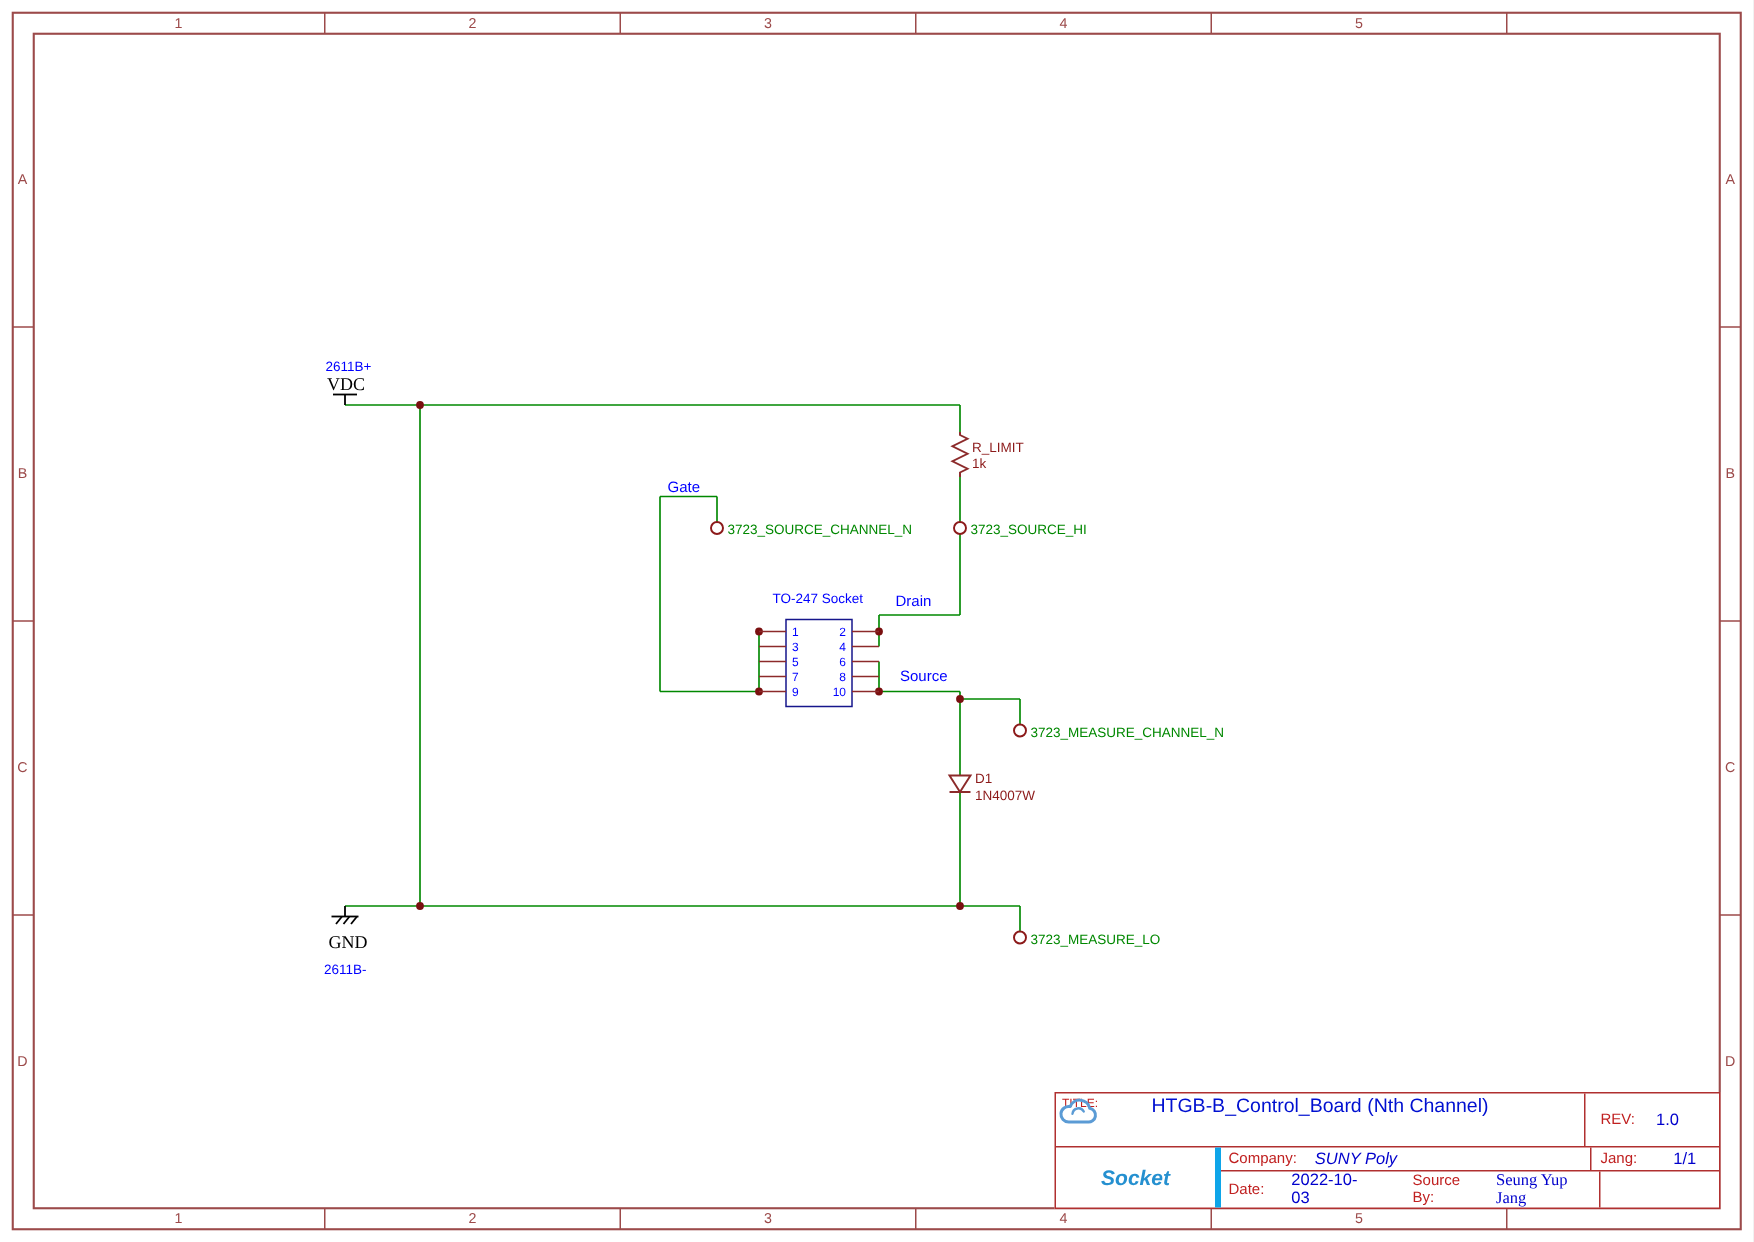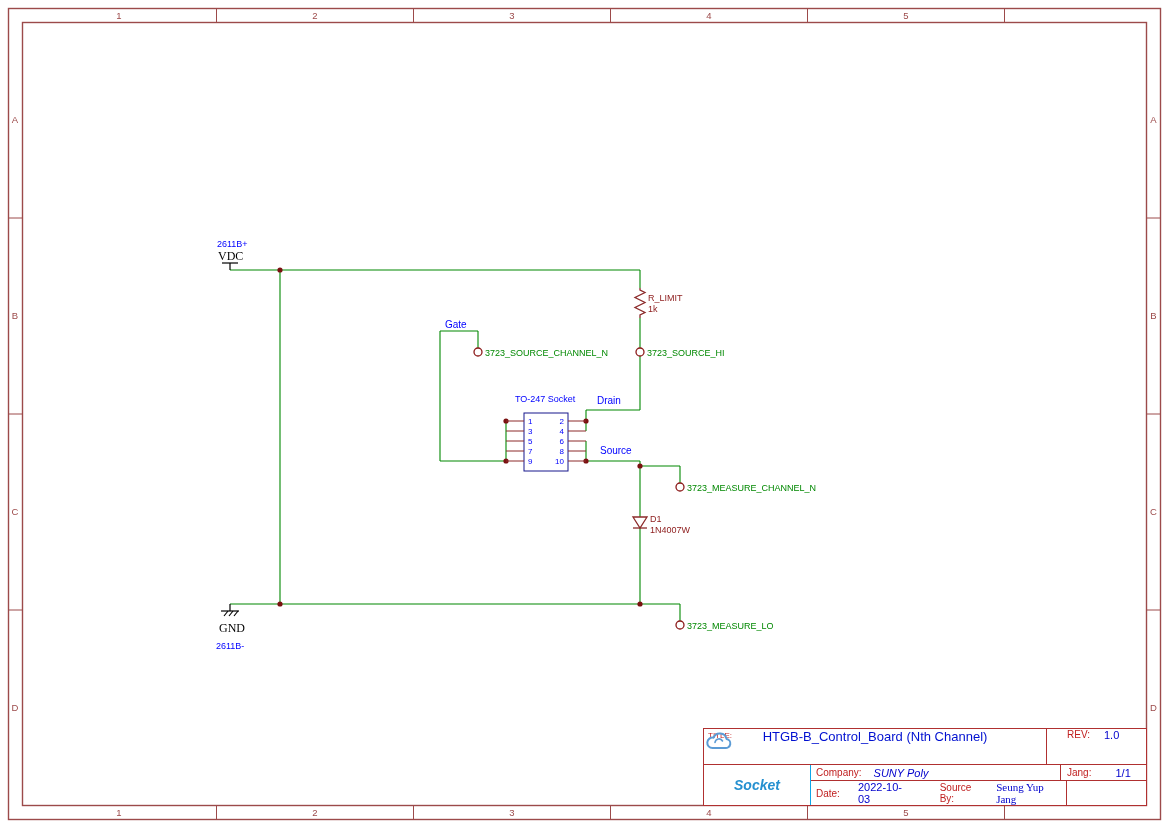--- a/index.html
+++ b/index.html
@@ -28,25 +28,25 @@
   .t-pin{fill:#0000FF;font-size:8px;}
   .t-power{fill:#000000;font-family:"Liberation Serif",serif;font-size:12px;}
 
   
   .tb{position:absolute;left:703px;top:728px;width:444px;height:78px;
       border:1px solid #B03030;box-sizing:border-box;background:#fff;font-size:10px;}
   .tb-row1{height:35px;border-bottom:1px solid #B03030;display:flex;}
   .tb-title-cell{flex:1;position:relative;}
   .tb-title-label{position:absolute;left:4px;top:2px;font-size:8px;color:#C02020;}
   .tb-title{text-align:center;font-size:13px;color:#0010D0;}
-  .tb-rev-cell{width:79px;border-left:1px solid #B03030;display:flex;padding-left:20px;}
+  .tb-rev-cell{width:79px;border-left:1px solid #B03030;display:flex;align-items:center;padding-left:10px;}
   .tb-row2{height:40px;display:flex;}
   .tb-logo-cell{width:106px;display:flex;align-items:center;justify-content:center;gap:3px;}
   .tb-logo-text{font-size:14px;font-weight:bold;font-style:italic;color:#2590D0;}
-  .tb-rest{flex:1;border-left:1px solid #0ea5e9;display:flex;flex-direction:column;}
+  .tb-rest{flex:1;border-left:4px solid #0ea5e9;display:flex;flex-direction:column;}
   .tb-top{height:22px;border-bottom:1px solid #B03030;display:flex;}
   .tb-company-cell{flex:1;display:flex;align-items:center;padding-left:5px;}
   .tb-sheet-cell{width:79px;border-left:1px solid #B03030;display:flex;align-items:center;padding-left:6px;}
   .tb-bottom{flex:1;display:flex;}
   .tb-date-cell{flex:1;display:flex;align-items:center;padding-left:5px;}
   .tb-right-empty{width:79px;border-left:1px solid #B03030;}
   .lbl{color:#C02020;font-size:10px;}
   .val{color:#0000CC;font-size:11px;}
 </style>
 </head>

